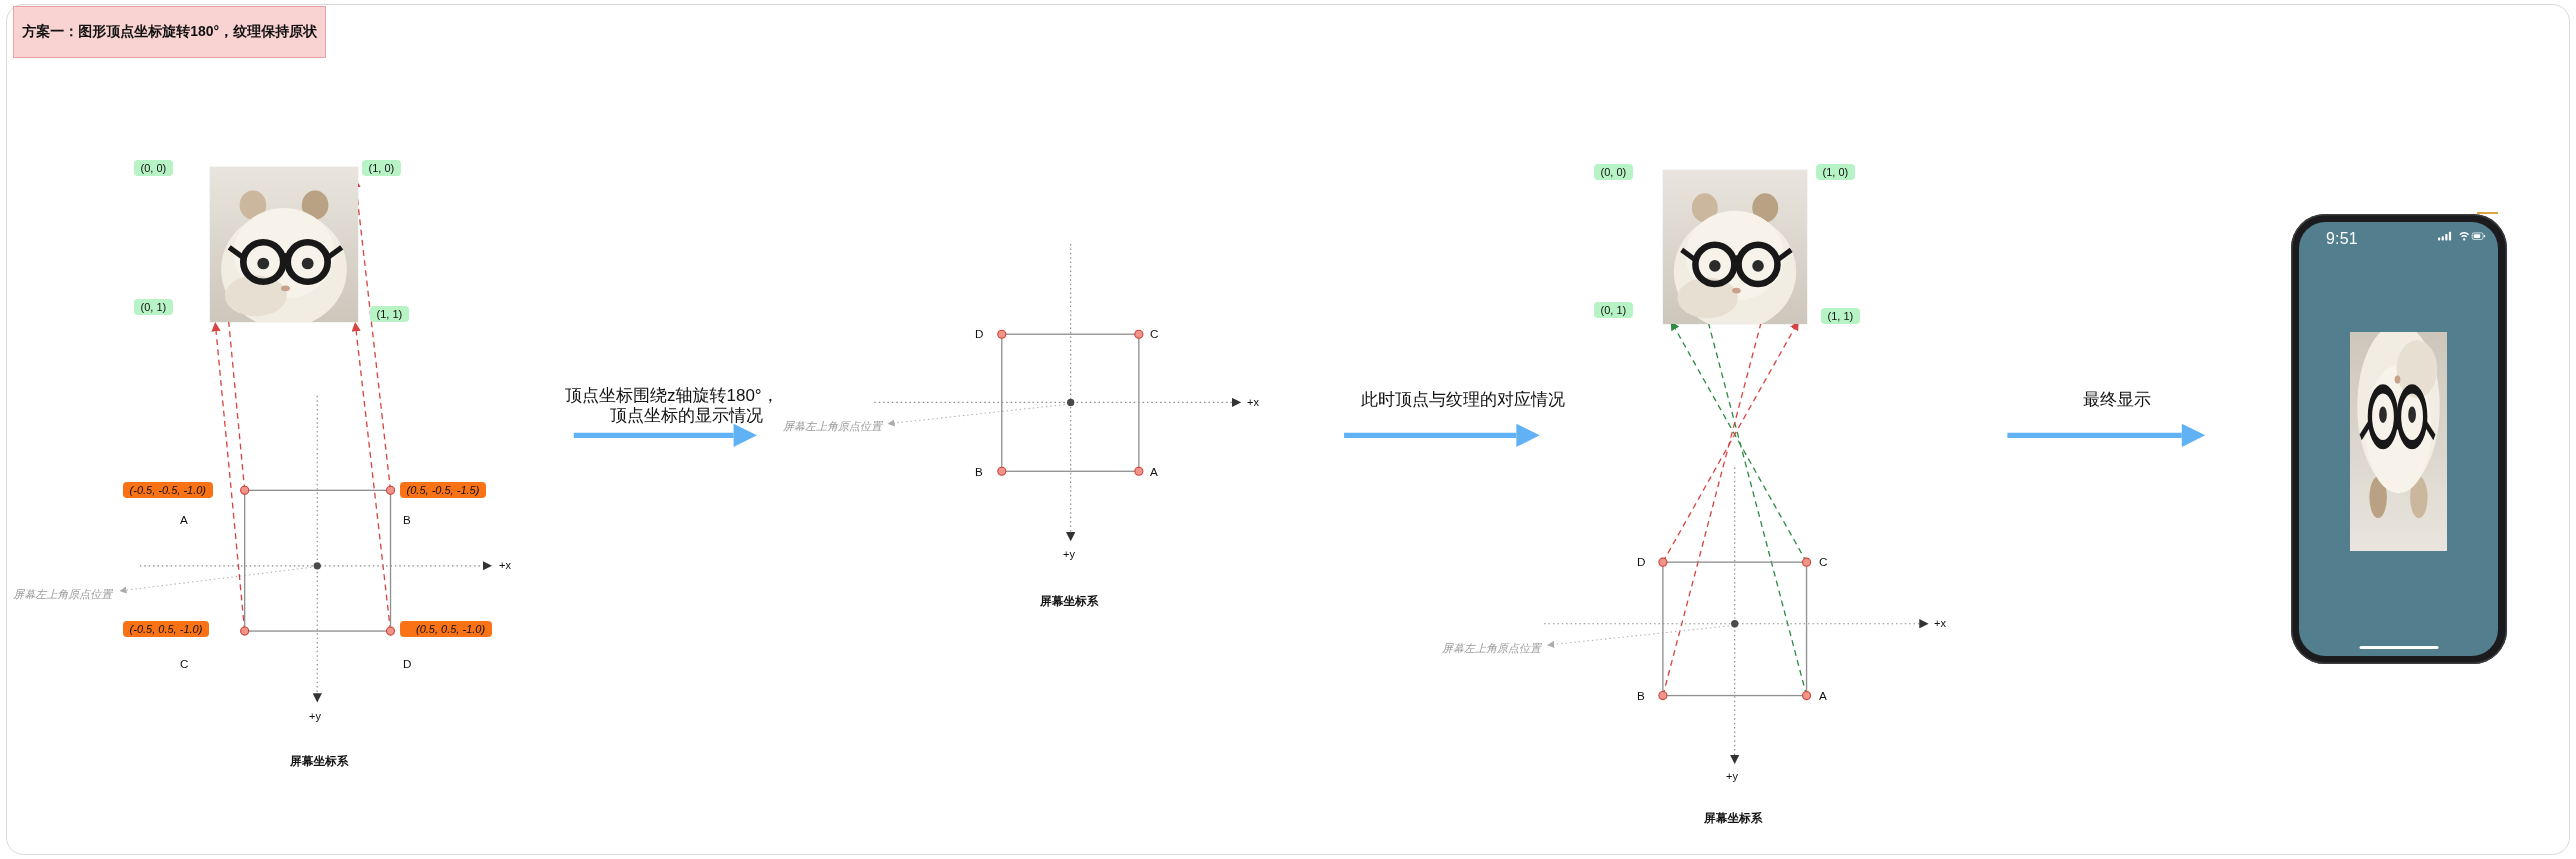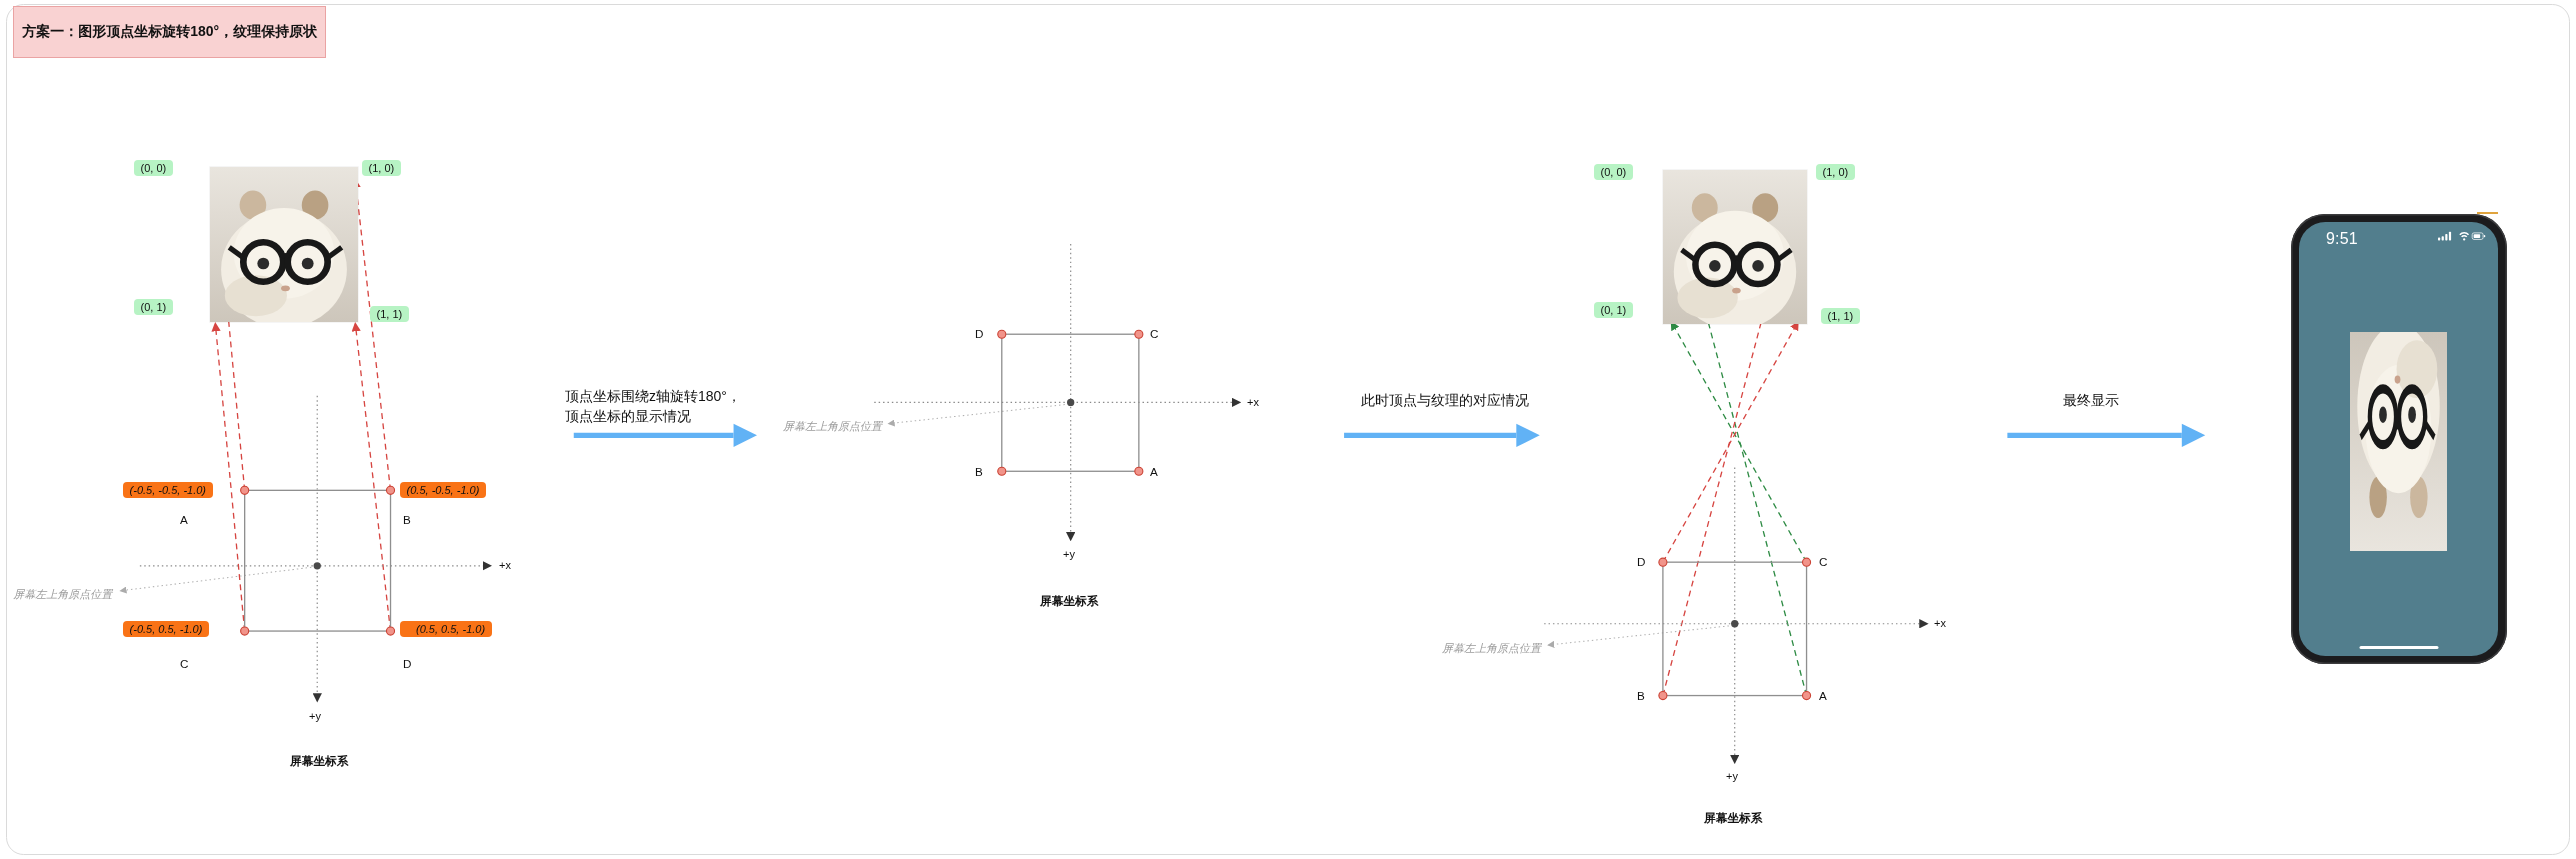--- a/index.html
+++ b/index.html
@@ -11,21 +11,21 @@
   .overlay { position:absolute; left:0; top:0; width:2576px; height:859px; pointer-events:none; }
   .title-badge { position:absolute; left:13.2px; top:5.9px; background:#f9d2d2; border:0.7px solid #eaa3a3;
                  padding:16px 8px; font-size:14px; font-weight:700; white-space:nowrap; }
   .badge { position:absolute; font-size:11px; padding:2.2px 6.6px; border-radius:4px; white-space:nowrap; }
   .badge.green { background:#b7f3c4; }
   .badge.yellow { background:#f97316;font-style:italic; }
   .vlabel { position:absolute; font-size:11.7px; }
   .axis-label { position:absolute; font-size:11px; }
   .origin-label { position:absolute; font-size:11px; color:#9a9a9a; white-space:nowrap;font-style:italic; }
   .caption { position:absolute; font-size:11.7px; font-weight:700; }
-  .step-label { position:absolute; font-size:14px; text-align:left; line-height:20px; white-space:nowrap; }
+  .step-label { position:absolute; font-size:17px; text-align:right; line-height:20px; white-space:nowrap; }
   .tex { position:absolute; box-shadow:0 0 0 0.7px rgba(0,0,0,0.06); }
   .tex svg { width:100%; height:100%; display:block; }
 
   .phone { position:absolute; left:2291px; top:214px; width:216px; height:450px;
            background:#1b1b1d; border-radius:34px; box-shadow:0 0 0 1.5px #3c3c3e inset; }
   .screen { position:absolute; left:8px; top:8px; width:199px; height:434px;
             background:#527e8d; border-radius:26.4px; overflow:hidden; }
   .time { position:absolute; left:27px; top:8px; color:#fff; font-size:16px; font-weight:400; letter-spacing:0.2px; }
   .status-icons { position:absolute; right:11.7px; top:8.8px; width:48px; height:10.3px; }
   .screen-img { position:absolute; left:51px; top:110px; width:97px; height:219px; transform:rotate(180deg); }
@@ -183,21 +183,21 @@
       <ellipse cx="102" cy="166" rx="6" ry="4" fill="#c9a28c"></ellipse>
     </svg>
   </div>
 
   <div class="badge green" style="left:134px; top:160px;">(0, 0)</div>
   <div class="badge green" style="left:362px; top:160px;">(1, 0)</div>
   <div class="badge green" style="left:134px; top:299px;">(0, 1)</div>
   <div class="badge green" style="left:370px; top:306px;">(1, 1)</div>
 
   <div class="badge yellow" style="left:123px; top:482px;">(-0.5, -0.5, -1.0)</div>
-  <div class="badge yellow" style="left:400px; top:482px;">(0.5, -0.5, -1.0)</div>
+  <div class="badge yellow" style="left:400px; top:482px;">(0.5, -0.5, -1.5)</div>
   <div class="badge yellow" style="left:123px; top:621px;">(-0.5, 0.5, -1.0)</div>
   <div class="badge yellow" style="left:400px; top:621px;padding-left:16px;">(0.5, 0.5, -1.0)</div>
 
   <div class="vlabel" style="left:180px; top:513px;">A</div>
   <div class="vlabel" style="left:403px; top:513px;">B</div>
   <div class="vlabel" style="left:180px; top:657px;">C</div>
   <div class="vlabel" style="left:403px; top:657px;">D</div>
 
   <div class="axis-label" style="left:499px; top:559px;">+x</div>
   <div class="axis-label" style="left:309px; top:710px;">+y</div>

